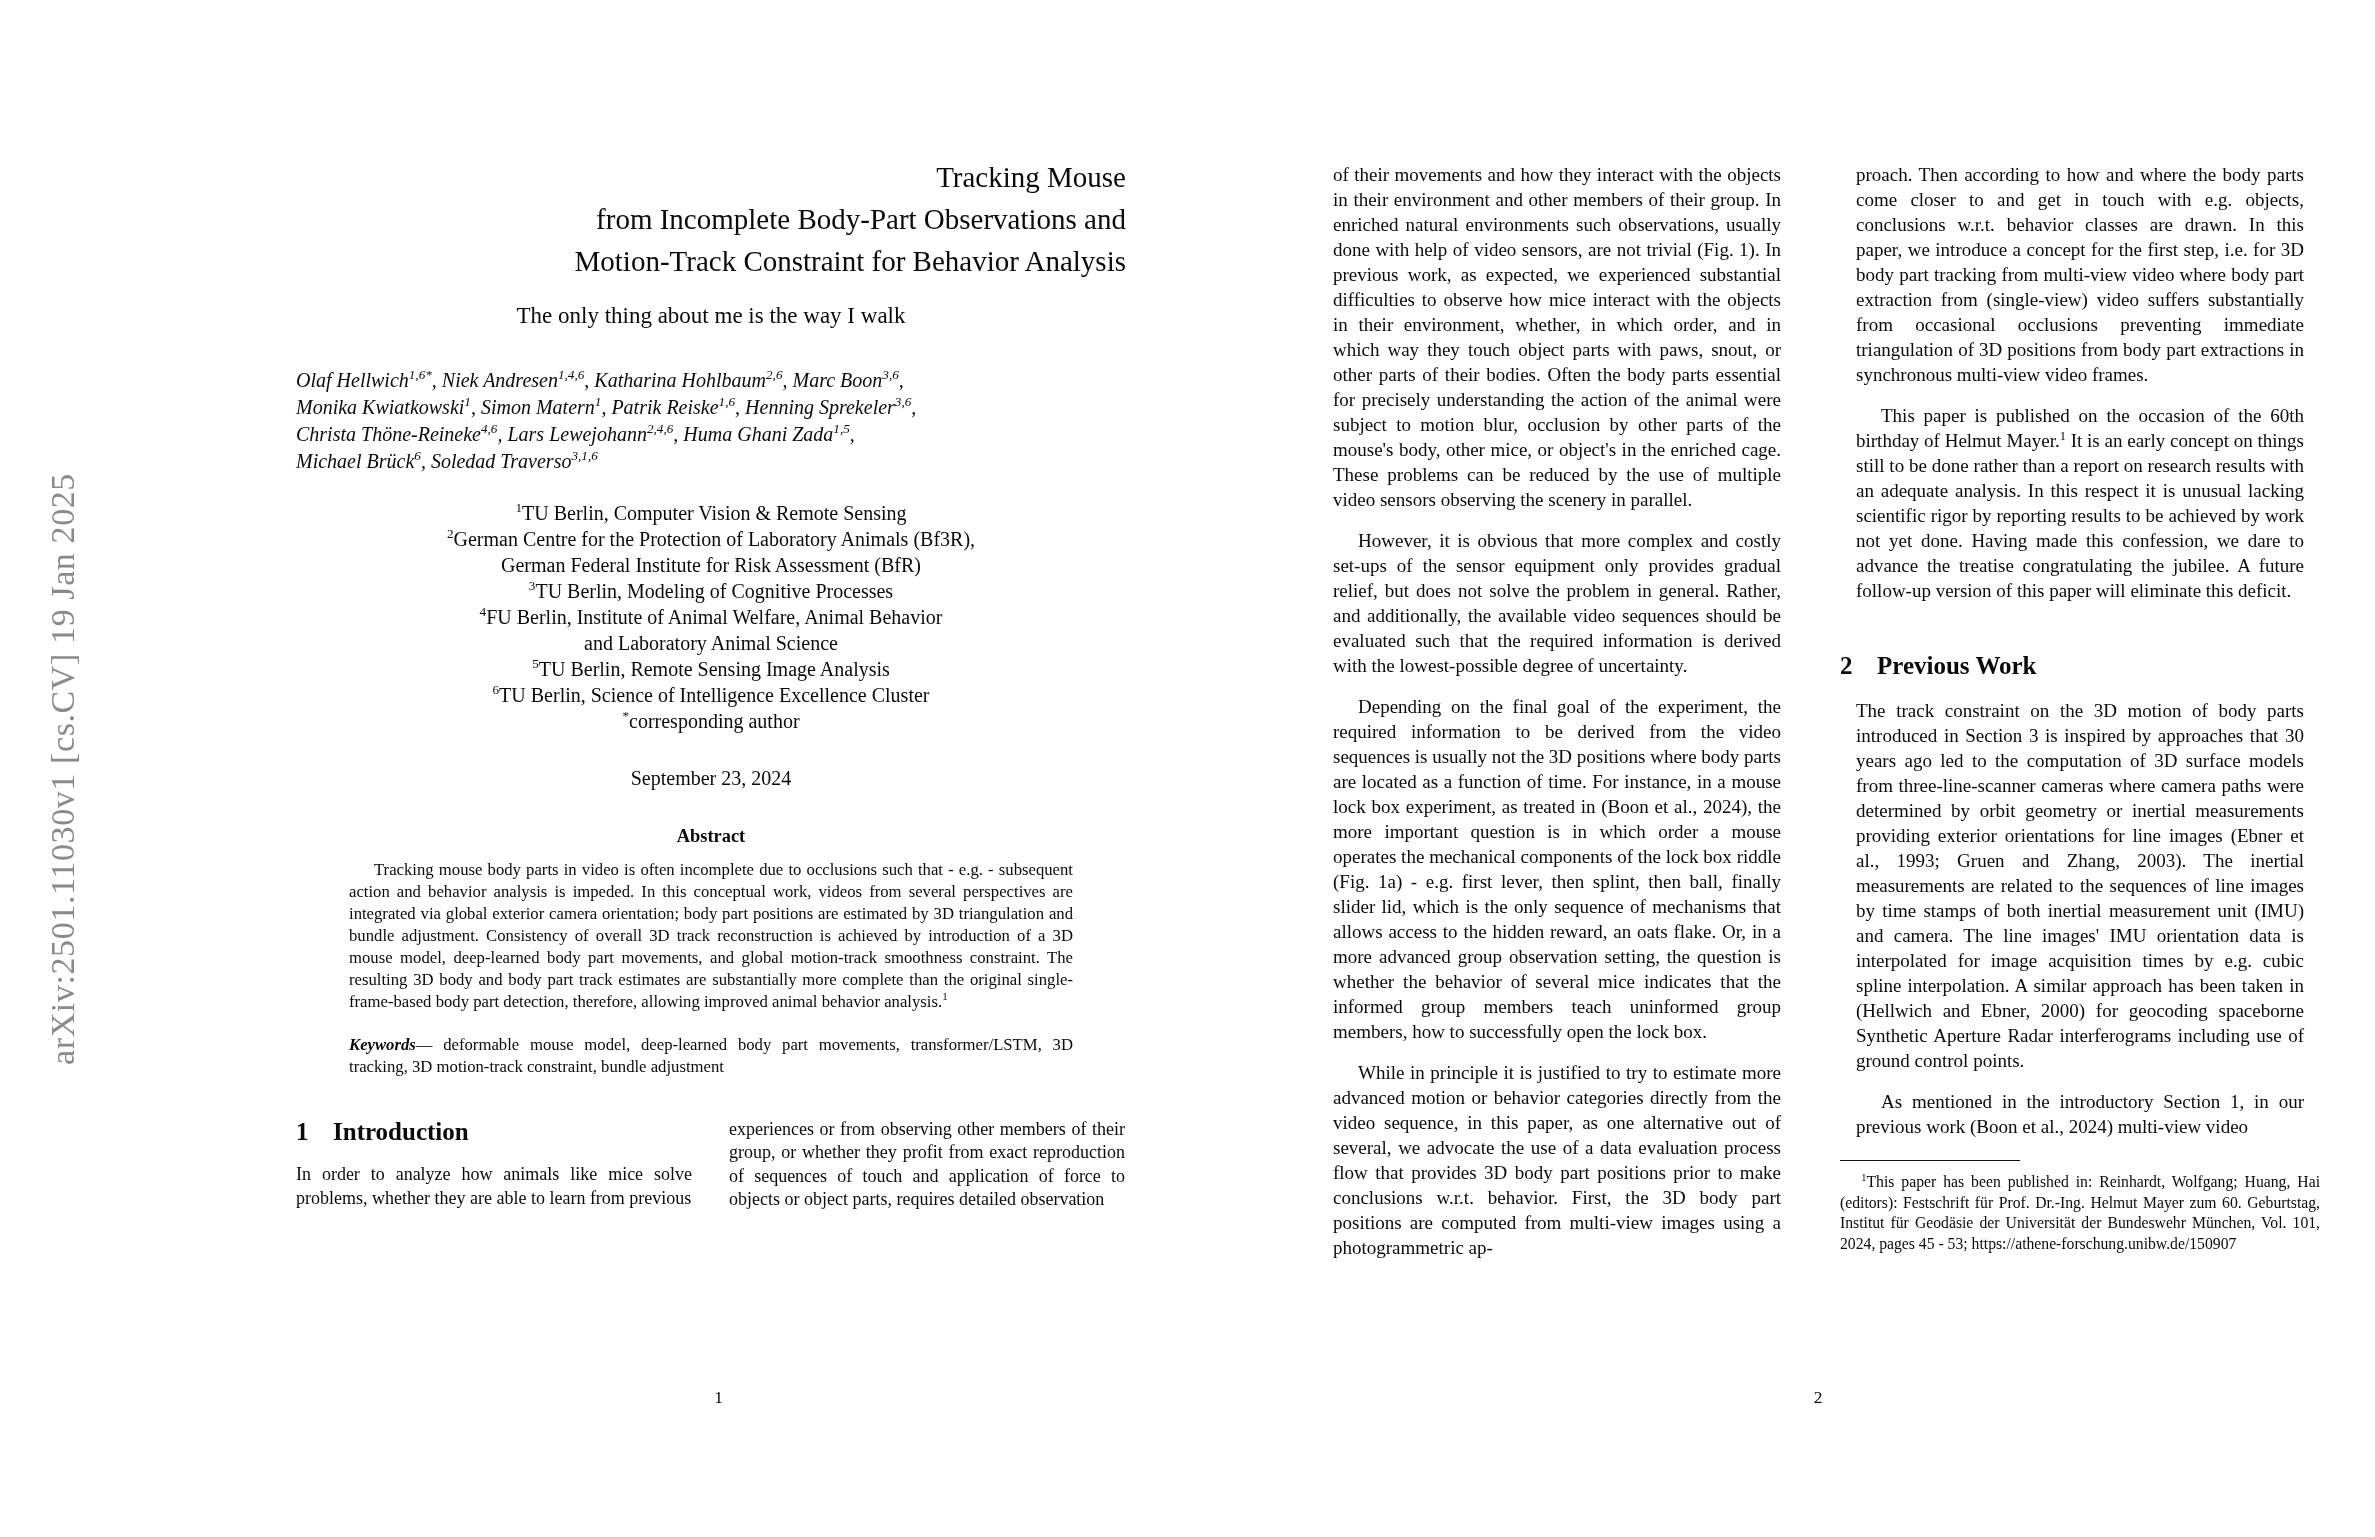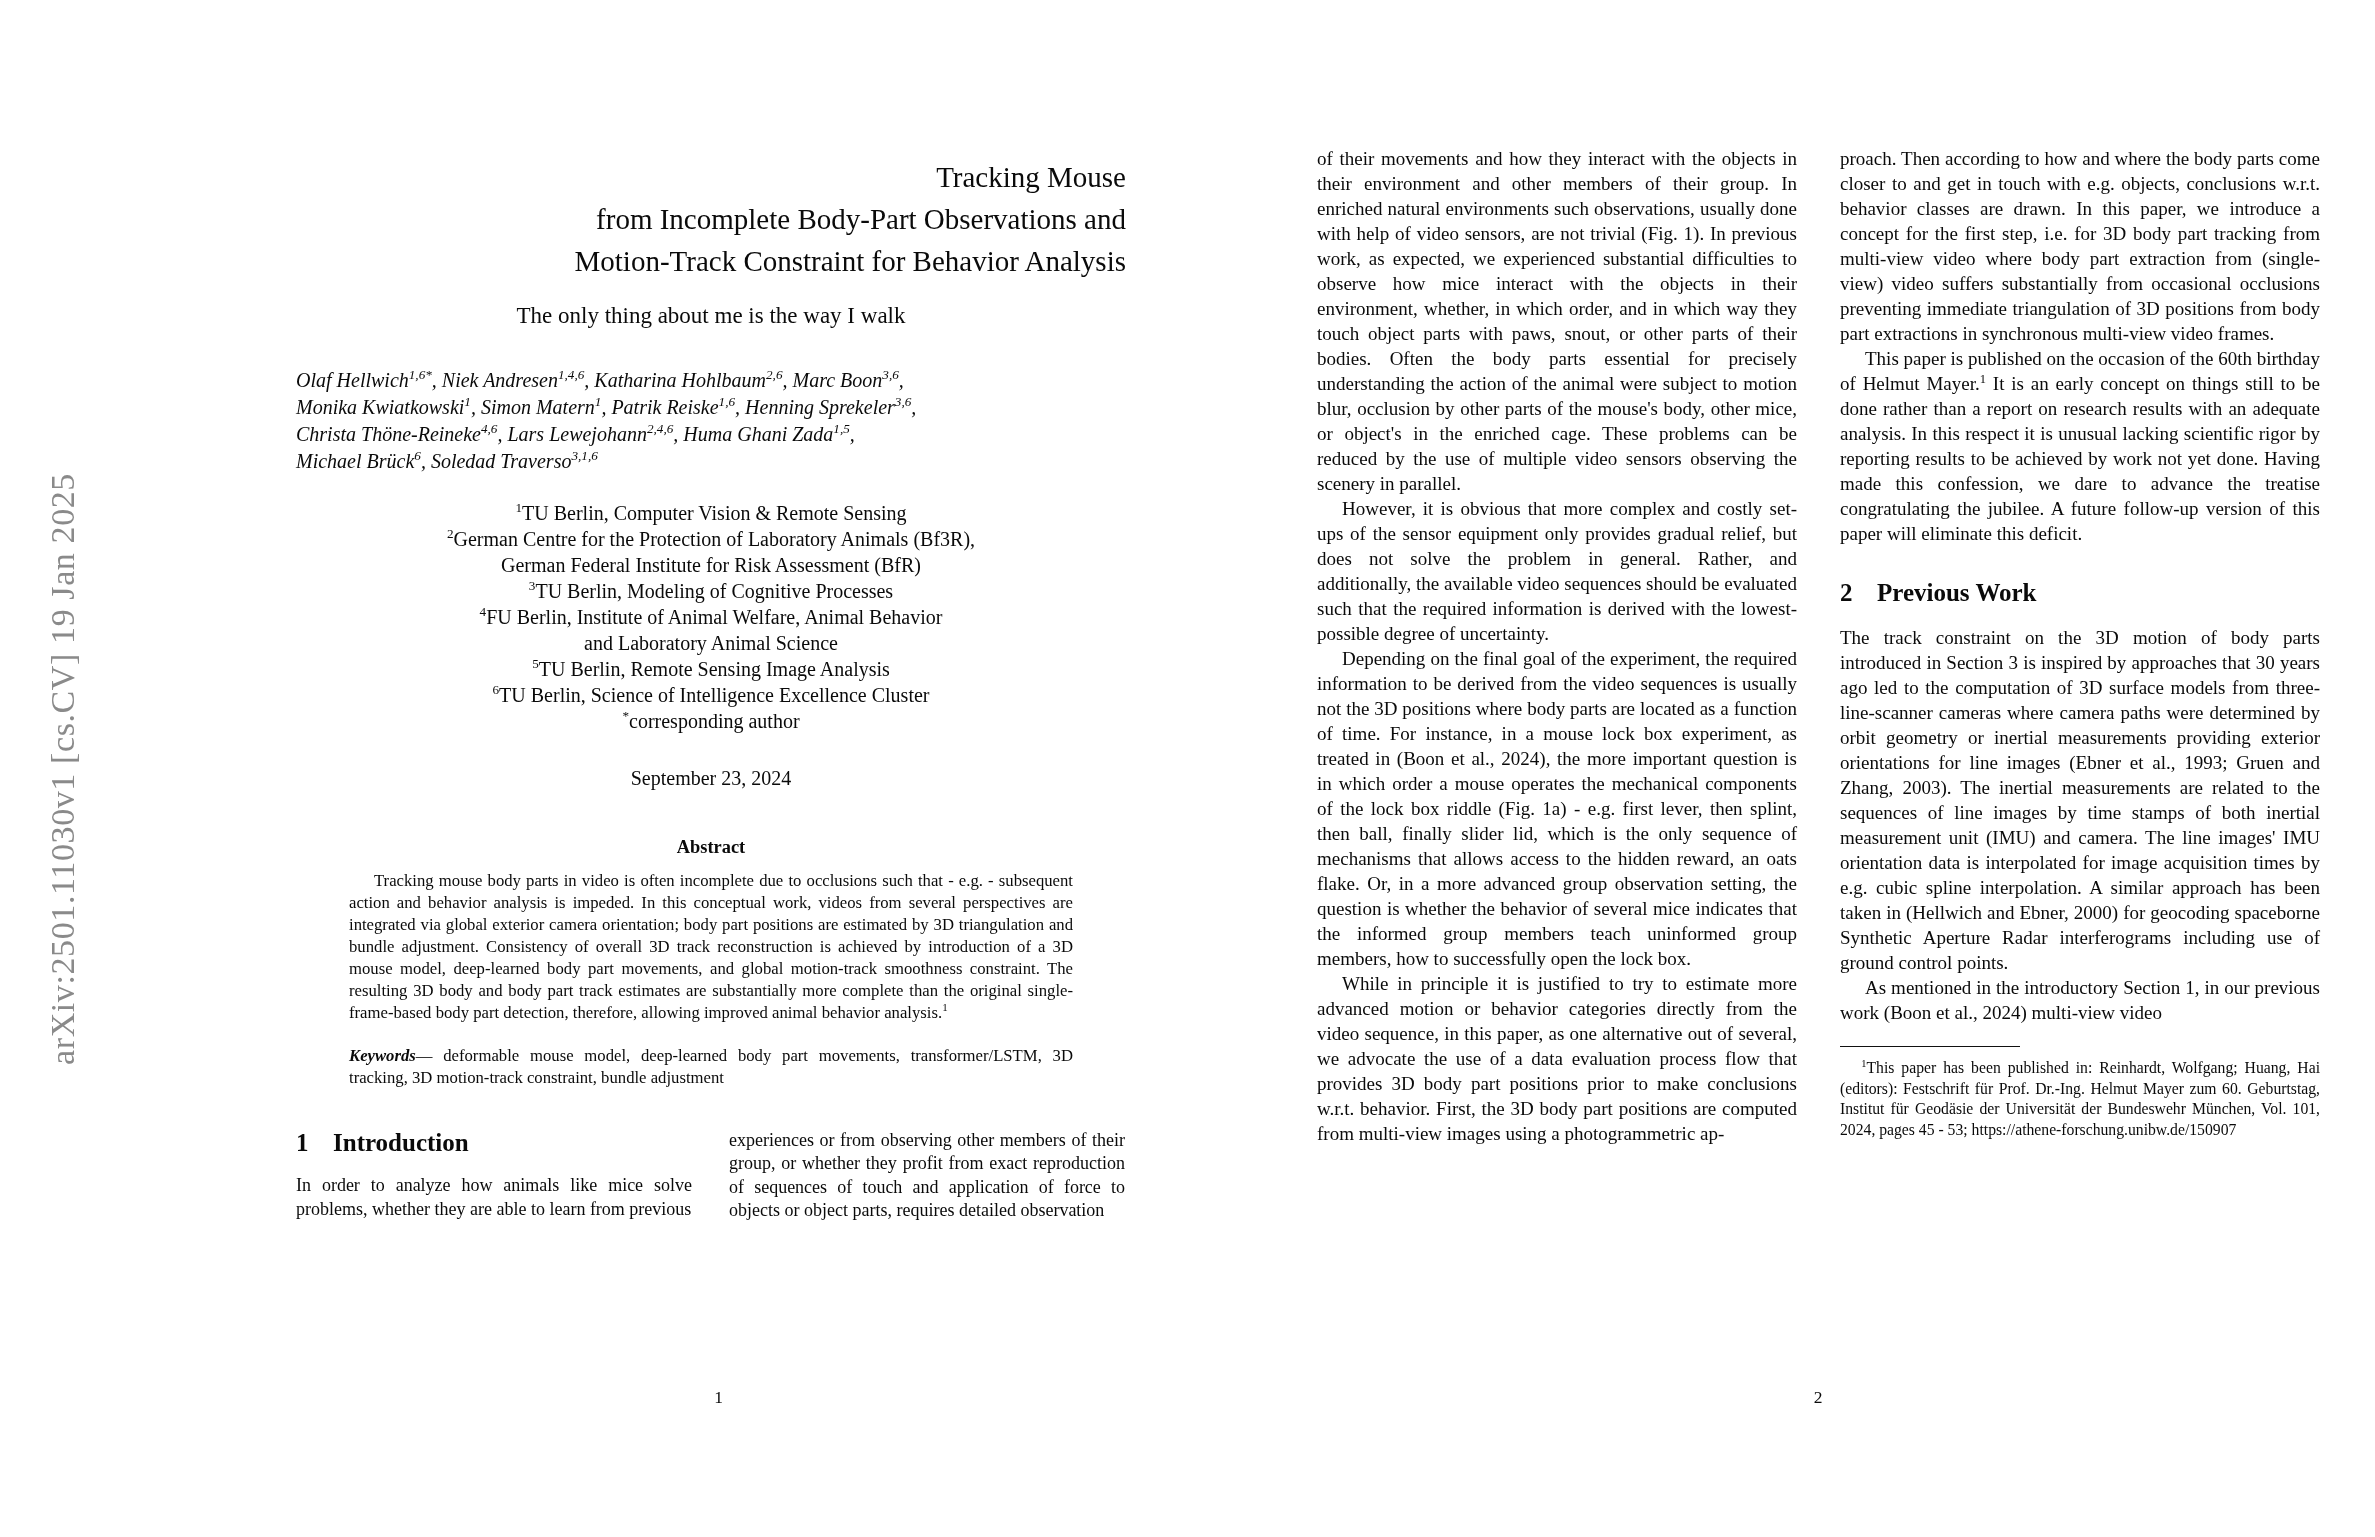--- a/index.html
+++ b/index.html
@@ -97,21 +97,21 @@
   #paper-date {
     text-align: center;
     font-size: 20px;
     margin-top: 33px;
   }
 
   sup { font-size: 0.66em; vertical-align: super; line-height: 0; }
 
   
   #abstract-section {
-    margin-top: 47px;
+    margin-top: 36px;
     padding: 0 53px;
   }
   #abstract-heading {
     text-align: center;
     font-weight: bold;
     font-size: 18.4px;
     margin-bottom: 12.6px;
   }
   #abstract-text {
     font-size: 16.7px;
@@ -156,21 +156,21 @@
     hyphens: auto;
   }
   .col p.indent { text-indent: 23px; }
 
   .twocol-2 {
     display: flex;
     gap: 43px;
   }
   .twocol-2 .col { width: 480px; }
   .twocol-2 .col p {
-    margin: 0;
+    margin: 16px;
     font-size: 19px;
     line-height: 25px;
     text-align: justify;
     hyphens: auto;
   }
   .twocol-2 .col p.indent { text-indent: 25px; }
 
   .sec-gap { height: 33px; }
 
   

